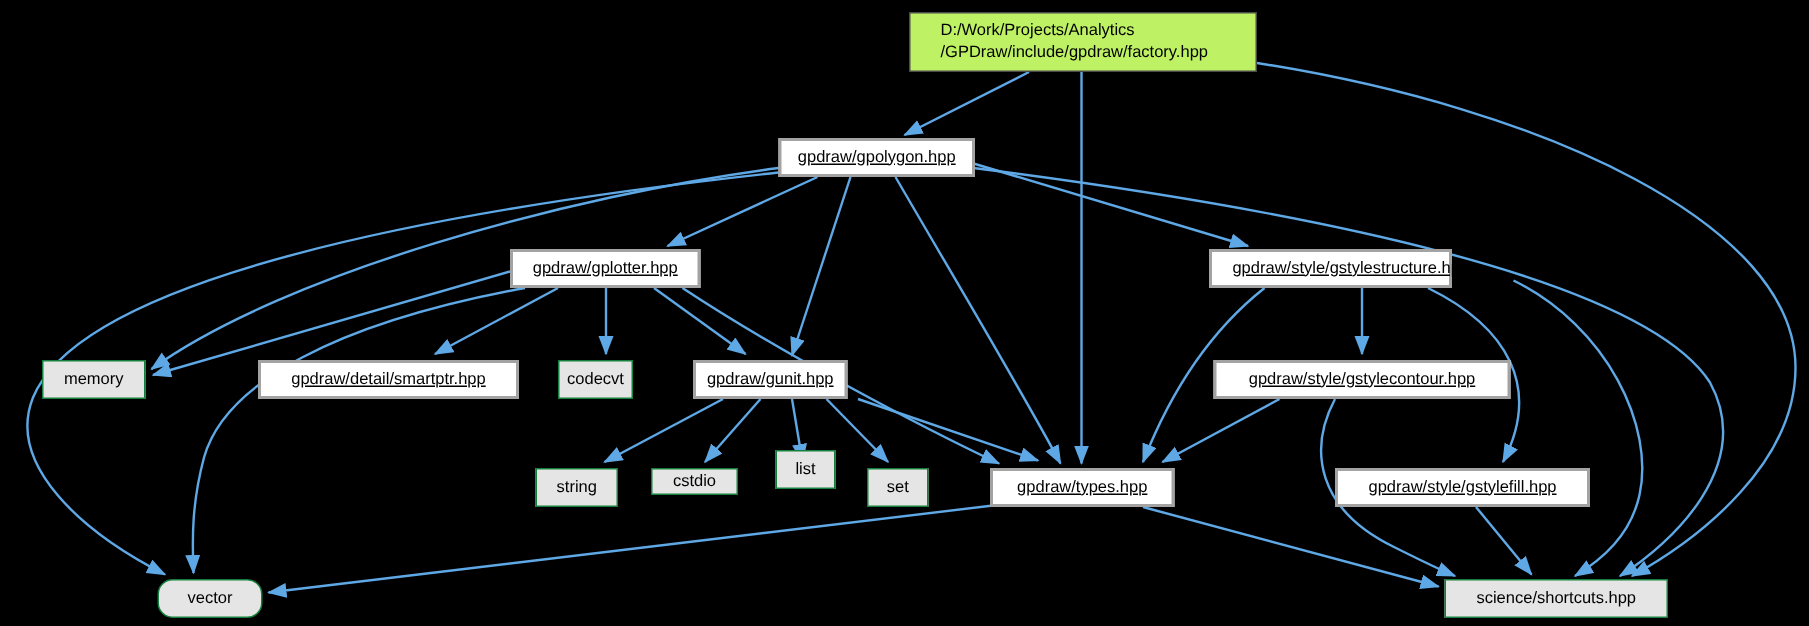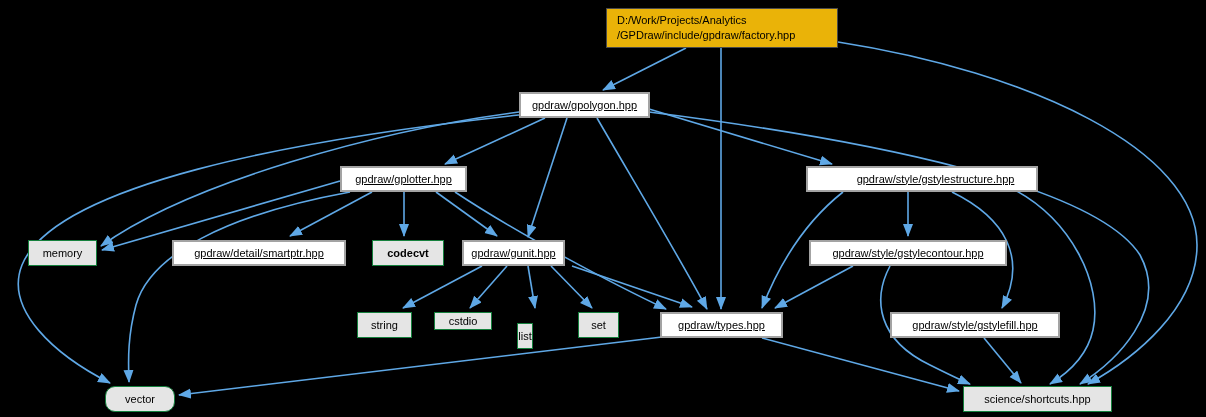--- a/index.html
+++ b/index.html
@@ -22,22 +22,22 @@
     font-size: 11px;
     line-height: 1.35;
     color: #000;
     white-space: pre-line;
     text-align: center;
     z-index: 2;
     cursor: default;
   }
   .node.internal { background: #ffffff; border: 2px solid #a3a3a3; cursor: pointer; text-decoration: underline; }
   .node.system   { background: #e5e5e5; border: 1px solid #15803d; }
-  .node.root     { background: #eab308; border: 1px solid #4a4a4a;
-                   justify-content: flex-start; text-align: left; padding-left: 10px; }
+  .node.root     { background: #bef264; border: 1px solid #4a4a4a;
+                   justify-content: flex-start; text-align: left; padding-left: 20px; }
 </style>
 </head>
 <body>
 
 <div id="graph">
   <svg id="edges-svg" width="1206" height="417" viewBox="0 0 1206 417" xmlns="http://www.w3.org/2000/svg">
     <defs>
       <marker id="arrow" markerWidth="14" markerHeight="12" refX="12" refY="5" orient="auto" markerUnits="userSpaceOnUse">
         <path d="M0,0 L13,5 L0,10 Z" fill="#5fa8e6"></path>
       </marker>
@@ -74,28 +74,28 @@
         <path class="edge" d="M662,337 L179,395" stroke="#5fa8e6" marker-end="url(#arrow)"></path>
         <path class="edge" d="M762,338 L959,391" stroke="#5fa8e6" marker-end="url(#arrow)"></path>
       </g>
   </svg>
 
   <div id="node-layer">
       <div class="node root" style="left: 606px; top: 8px; width: 232px; height: 40px;">D:/Work/Projects/Analytics
 /GPDraw/include/gpdraw/factory.hpp</div>
       <div class="node internal" style="left: 519px; top: 92px; width: 131px; height: 26px;">gpdraw/gpolygon.hpp</div>
       <div class="node internal" style="left: 340px; top: 166px; width: 127px; height: 26px;">gpdraw/gplotter.hpp</div>
-      <div class="node internal" style="left: 806px; top: 166px; width: 232px; height: 26px; padding-left: 27px;">gpdraw/style/gstylestructure.hpp</div>
+      <div class="node internal" style="left: 806px; top: 166px; width: 162px; height: 26px; padding-left: 27px;">gpdraw/style/gstylestructure.hpp</div>
       <div class="node system" style="left: 28px; top: 240px; width: 69px; height: 26px;">memory</div>
       <div class="node internal" style="left: 172px; top: 240px; width: 174px; height: 26px;">gpdraw/detail/smartptr.hpp</div>
-      <div class="node system" style="left: 372px; top: 240px; width: 72px; height: 26px; font-weight: bold;">codecvt</div>
+      <div class="node system" style="left: 372px; top: 240px; width: 50px; height: 26px;">codecvt</div>
       <div class="node internal" style="left: 462px; top: 240px; width: 103px; height: 26px;">gpdraw/gunit.hpp</div>
       <div class="node internal" style="left: 809px; top: 240px; width: 198px; height: 26px;">gpdraw/style/gstylecontour.hpp</div>
       <div class="node system" style="left: 357px; top: 312px; width: 55px; height: 26px;">string</div>
       <div class="node system" style="left: 434px; top: 312px; width: 58px; height: 18px;">cstdio</div>
-      <div class="node system" style="left: 517px; top: 323px; width: 16px; height: 26px;">list</div>
+      <div class="node system" style="left: 517px; top: 300px; width: 40px; height: 26px;">list</div>
       <div class="node system" style="left: 578px; top: 312px; width: 41px; height: 26px;">set</div>
       <div class="node internal" style="left: 660px; top: 312px; width: 123px; height: 26px;">gpdraw/types.hpp</div>
       <div class="node internal" style="left: 890px; top: 312px; width: 170px; height: 26px; text-align: center;">gpdraw/style/gstylefill.hpp</div>
       <div class="node system" style="left: 105px; top: 386px; width: 70px; height: 26px; border-radius: 10px;">vector</div>
       <div class="node system" style="left: 963px; top: 386px; width: 149px; height: 26px;">science/shortcuts.hpp</div>
     </div>
 </div>
 
 </body></html>

